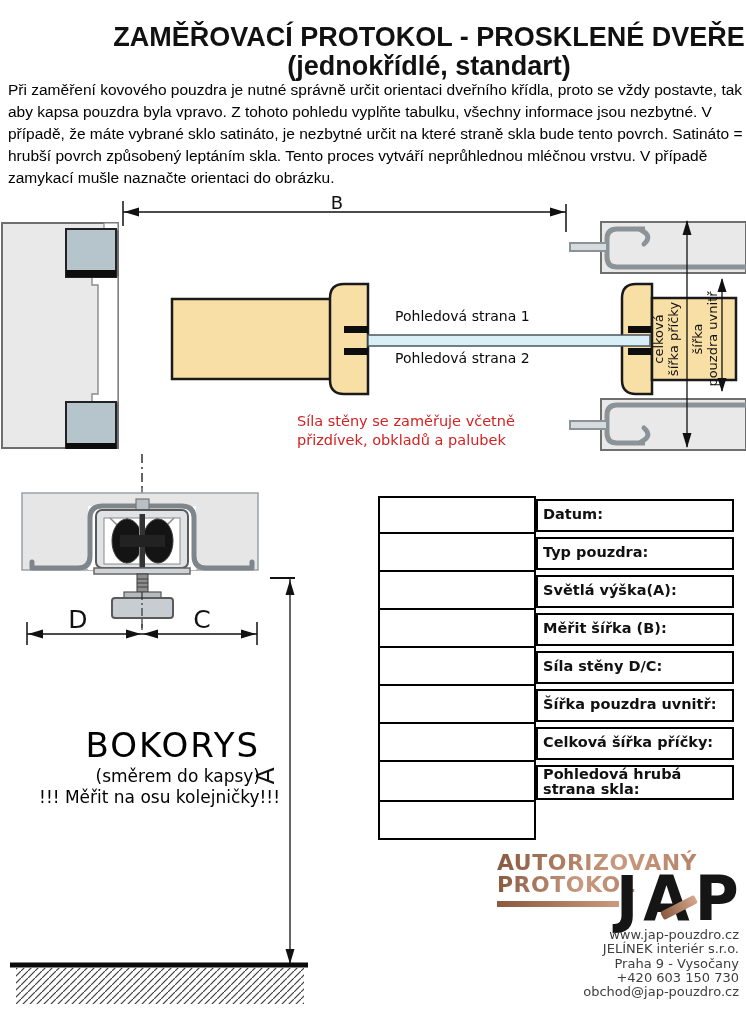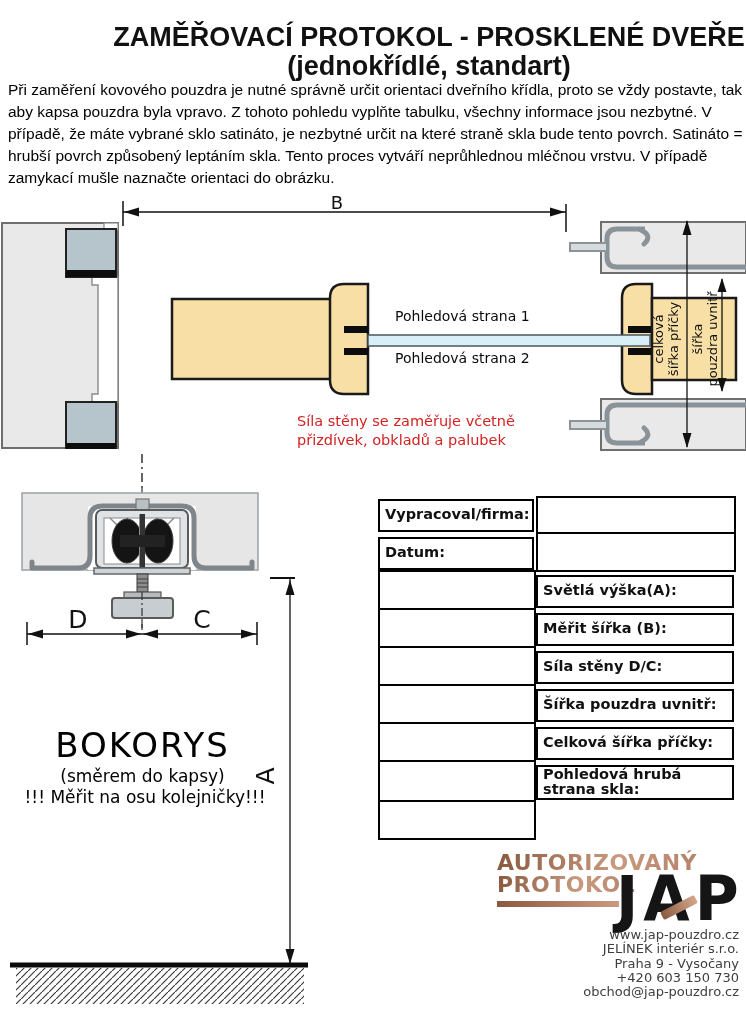--- a/index.html
+++ b/index.html
@@ -17,21 +17,21 @@
   svg text{font-family:"DejaVu Sans",sans-serif;}
   
   #form-table{position:absolute;left:378px;top:496px;width:358px;height:344px;
               display:grid;grid-template-columns:158px 200px;grid-template-rows:repeat(9,1fr);}
   .label-wrap{padding:2.5px 2px 2.5px 0;box-sizing:border-box;}
   .label-cell{border:2px solid #000;height:100%;box-sizing:border-box;display:flex;align-items:center;
               padding-left:5px;font-weight:bold;font-size:14.5px;line-height:15.5px;}
   .value-cell{border:2px solid #000;box-sizing:border-box;margin-top:-2px;background:#fff;}
   .value-cell.first{margin-top:0;}
   
-  .bok{position:absolute;text-align:center;color:#000;}
+  .bok{position:absolute;text-align:right;color:#000;}
   #bok-heading{left:25px;top:725px;width:235px;font-size:34px;letter-spacing:2px;}
   #bok-sub1{left:25px;top:766px;width:235px;font-size:17px;}
   #bok-sub2{left:10px;top:787px;width:270px;font-size:17px;}
   #bok-note{left:5px;top:821px;width:290px;font-size:17px;line-height:21px;}
   
   .bronze-text{background:linear-gradient(90deg,#8a5a40,#c99a7e 60%,#b5826a);
                -webkit-background-clip:text;background-clip:text;color:transparent;
                font-weight:bold;letter-spacing:0.5px;}
   #dealer-line1{position:absolute;left:497px;top:850px;font-size:22px;}
   #dealer-line2{position:absolute;left:497px;top:872px;font-size:22px;}
@@ -189,28 +189,28 @@
       <line x1="10" y1="477" x2="308" y2="477" stroke="#0a0a0a" stroke-width="5"></line>
       <rect x="16" y="480" width="288" height="36" fill="url(#hatchp)"></rect>
     </g>
   </svg>
 
   <div id="bok-heading" class="bok">BOKORYS</div>
   <div id="bok-sub1" class="bok">(směrem do kapsy)</div>
   <div id="bok-sub2" class="bok">!!! Měřit na osu kolejničky!!!</div>
 
   <div id="form-table">
-    <div class="label-wrap">
-        <div class="label-cell">Vypracoval/firma:</div>
-      </div>
     <div class="value-cell first"></div>
     <div class="label-wrap">
         <div class="label-cell">Datum:</div>
       </div>
     <div class="value-cell"></div>
+    <div class="label-wrap">
+        <div class="label-cell">Typ pouzdra:</div>
+      </div>
     <div class="value-cell"></div>
     <div class="label-wrap">
         <div class="label-cell">Světlá výška(A):</div>
       </div>
     <div class="value-cell"></div>
     <div class="label-wrap">
         <div class="label-cell">Měřit šířka (B):</div>
       </div>
     <div class="value-cell"></div>
     <div class="label-wrap">

